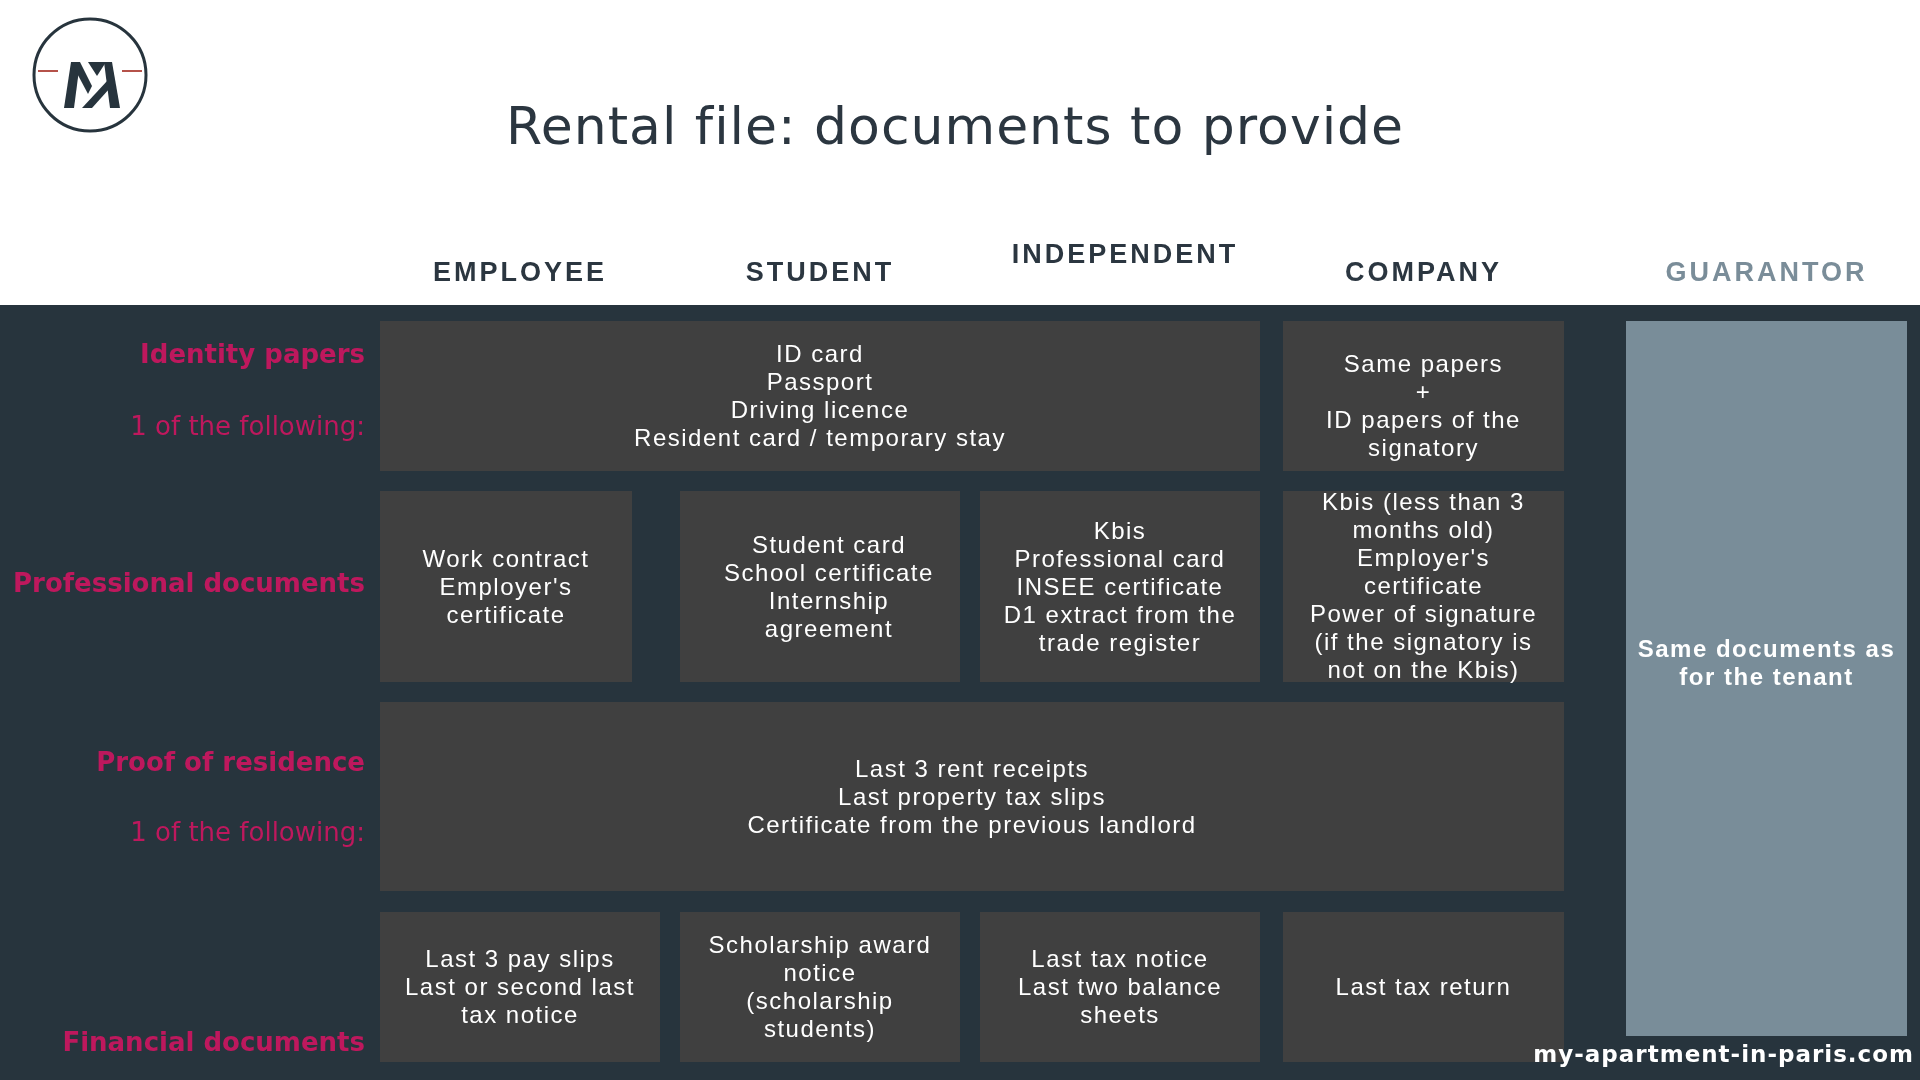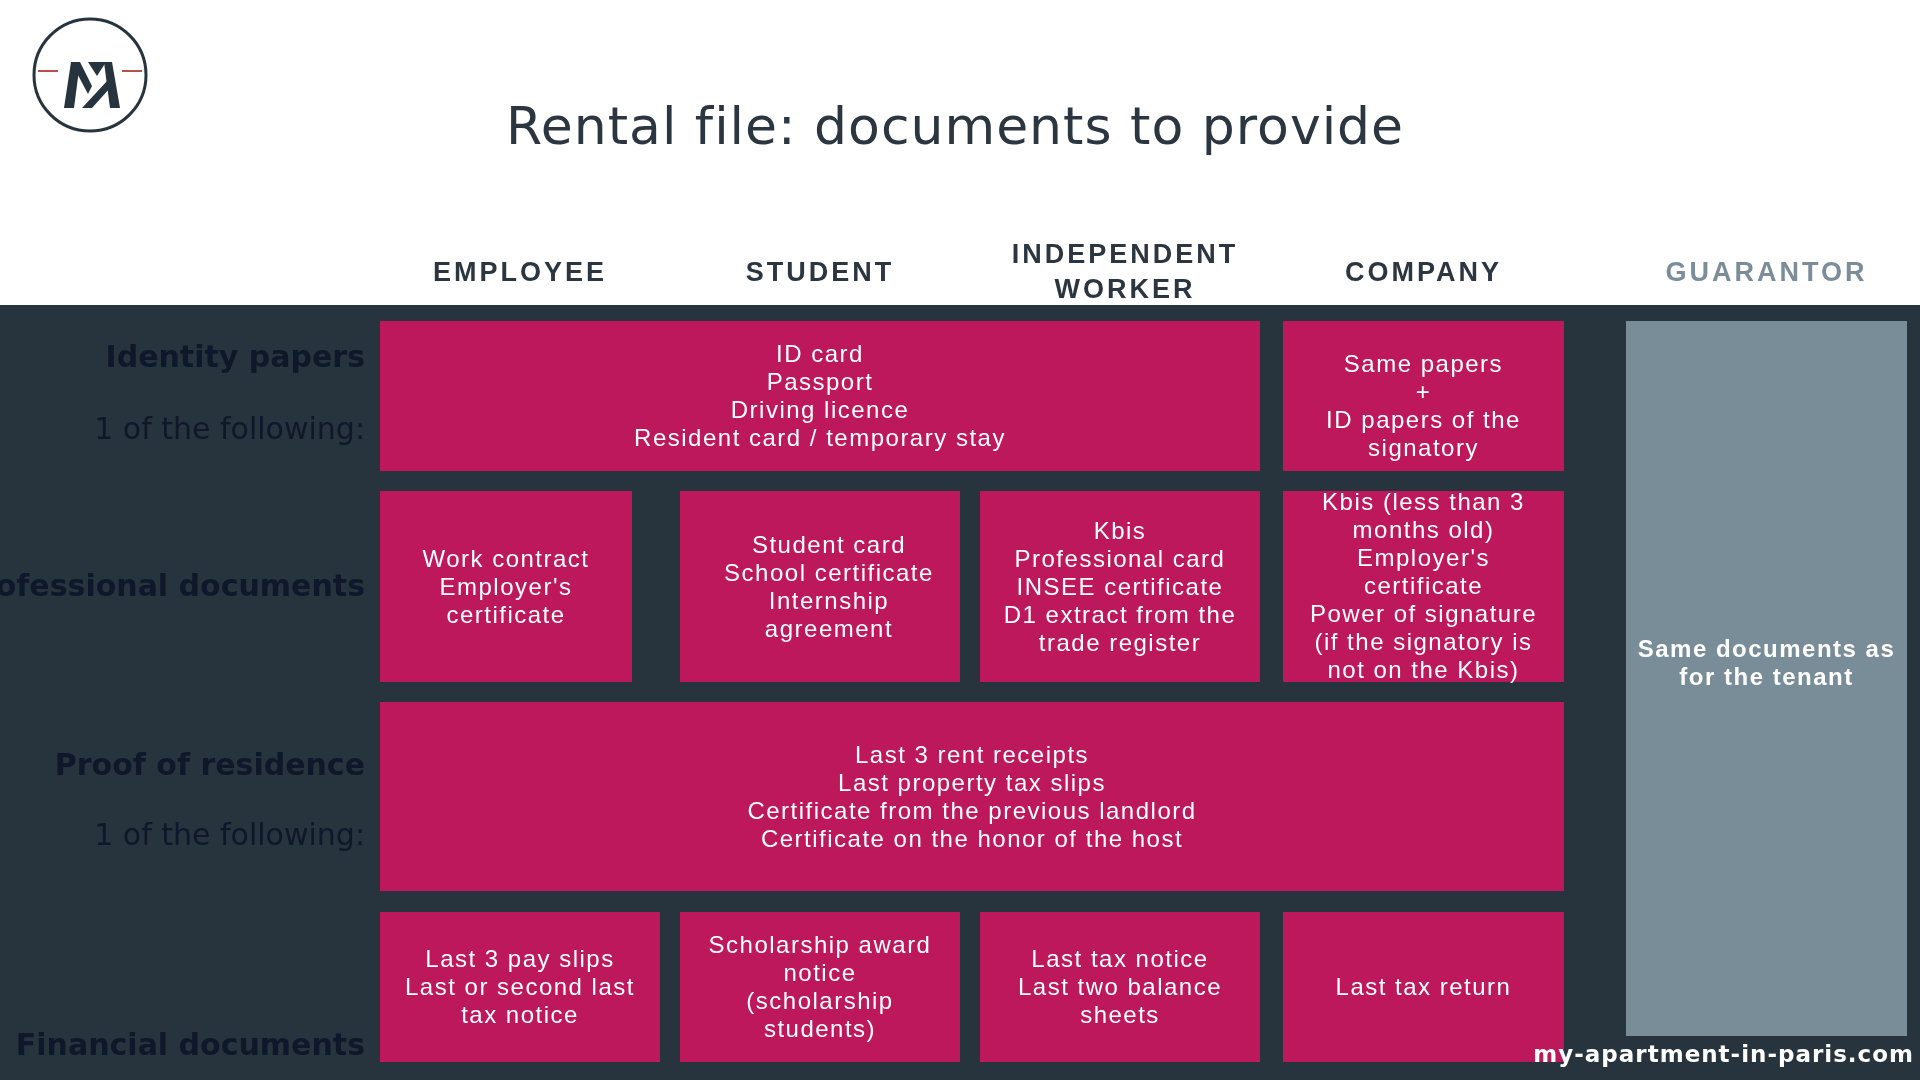--- a/index.html
+++ b/index.html
@@ -21,26 +21,26 @@
     position: absolute; text-align: center; color: #2b3640;
     font-family: "Liberation Sans", sans-serif; font-weight: bold;
     font-size: 27px; letter-spacing: 3px; line-height: 35px;
   }
   .col-head.guarantor { color: #7a8d99; }
   .band {
     position: absolute; left: 0; top: 305px; width: 1920px; height: 775px;
     background: #27343d;
   }
   .row-label {
-    position: absolute; right: 1555px; text-align: center; color: #0f172a;
-    font-family: "DejaVu Sans", sans-serif; font-size: 30px; white-space: nowrap;
+    position: absolute; right: 1555px; text-align: center; color: #be185d;
+    font-family: "DejaVu Sans", sans-serif; font-size: 26px; white-space: nowrap;
   }
   .row-label.bold { font-weight: bold; }
   .box {
-    position: absolute; background: #be185d; color: #ffffff;
+    position: absolute; background: #404040; color: #ffffff;
     display: flex; align-items: center; justify-content: center;
     text-align: center; font-family: "Liberation Sans", sans-serif;
     font-size: 24px; line-height: 28px; letter-spacing: 1.5px;
     box-sizing: border-box; padding: 0 4px;
   }
   .box .lines { display: flex; flex-direction: column; align-items: center; }
   .box.guar {
     background: #798d99; font-weight: bold; padding-top: 240px;
   }
   .footer {
@@ -69,21 +69,20 @@
     <polygon points="52,92 62,92 80,72 78,64" fill="#27343d"></polygon>
   </svg>
 </div>
 
 <div class="title">Rental file: documents to provide</div>
 
 <div class="col-head" style="left:380px; width:280px; top:255px;">EMPLOYEE</div>
 <div class="col-head" style="left:680px; width:280px; top:255px;">STUDENT</div>
 <div class="col-head" style="left:960px; width:330px; top:237px;">
   <div>INDEPENDENT</div>
-  <div>WORKER</div>
 </div>
 <div class="col-head" style="left:1283px; width:281px; top:255px;">COMPANY</div>
 <div class="col-head guarantor" style="left:1626px; width:281px; top:255px;">GUARANTOR</div>
 
 <div class="band"></div>
 
 <div class="row-label bold" style="top:339px;">Identity papers</div>
 <div class="row-label" style="top:411px;">1 of the following:</div>
 <div class="row-label bold" style="top:568px;">Professional documents</div>
 <div class="row-label bold" style="top:747px;">Proof of residence</div>
@@ -140,21 +139,20 @@
     <span>(if the signatory is</span>
     <span>not on the Kbis)</span>
   </div>
 </div>
 
 <div class="box" style="left:380px; top:702px; width:1184px; height:189px;">
   <div class="lines">
     <span>Last 3 rent receipts</span>
     <span>Last property tax slips</span>
     <span>Certificate from the previous landlord</span>
-    <span>Certificate on the honor of the host</span>
   </div>
 </div>
 
 <div class="box" style="left:380px; top:912px; width:280px; height:150px;">
   <div class="lines">
     <span>Last 3 pay slips</span>
     <span>Last or second last</span>
     <span>tax notice</span>
   </div>
 </div>

